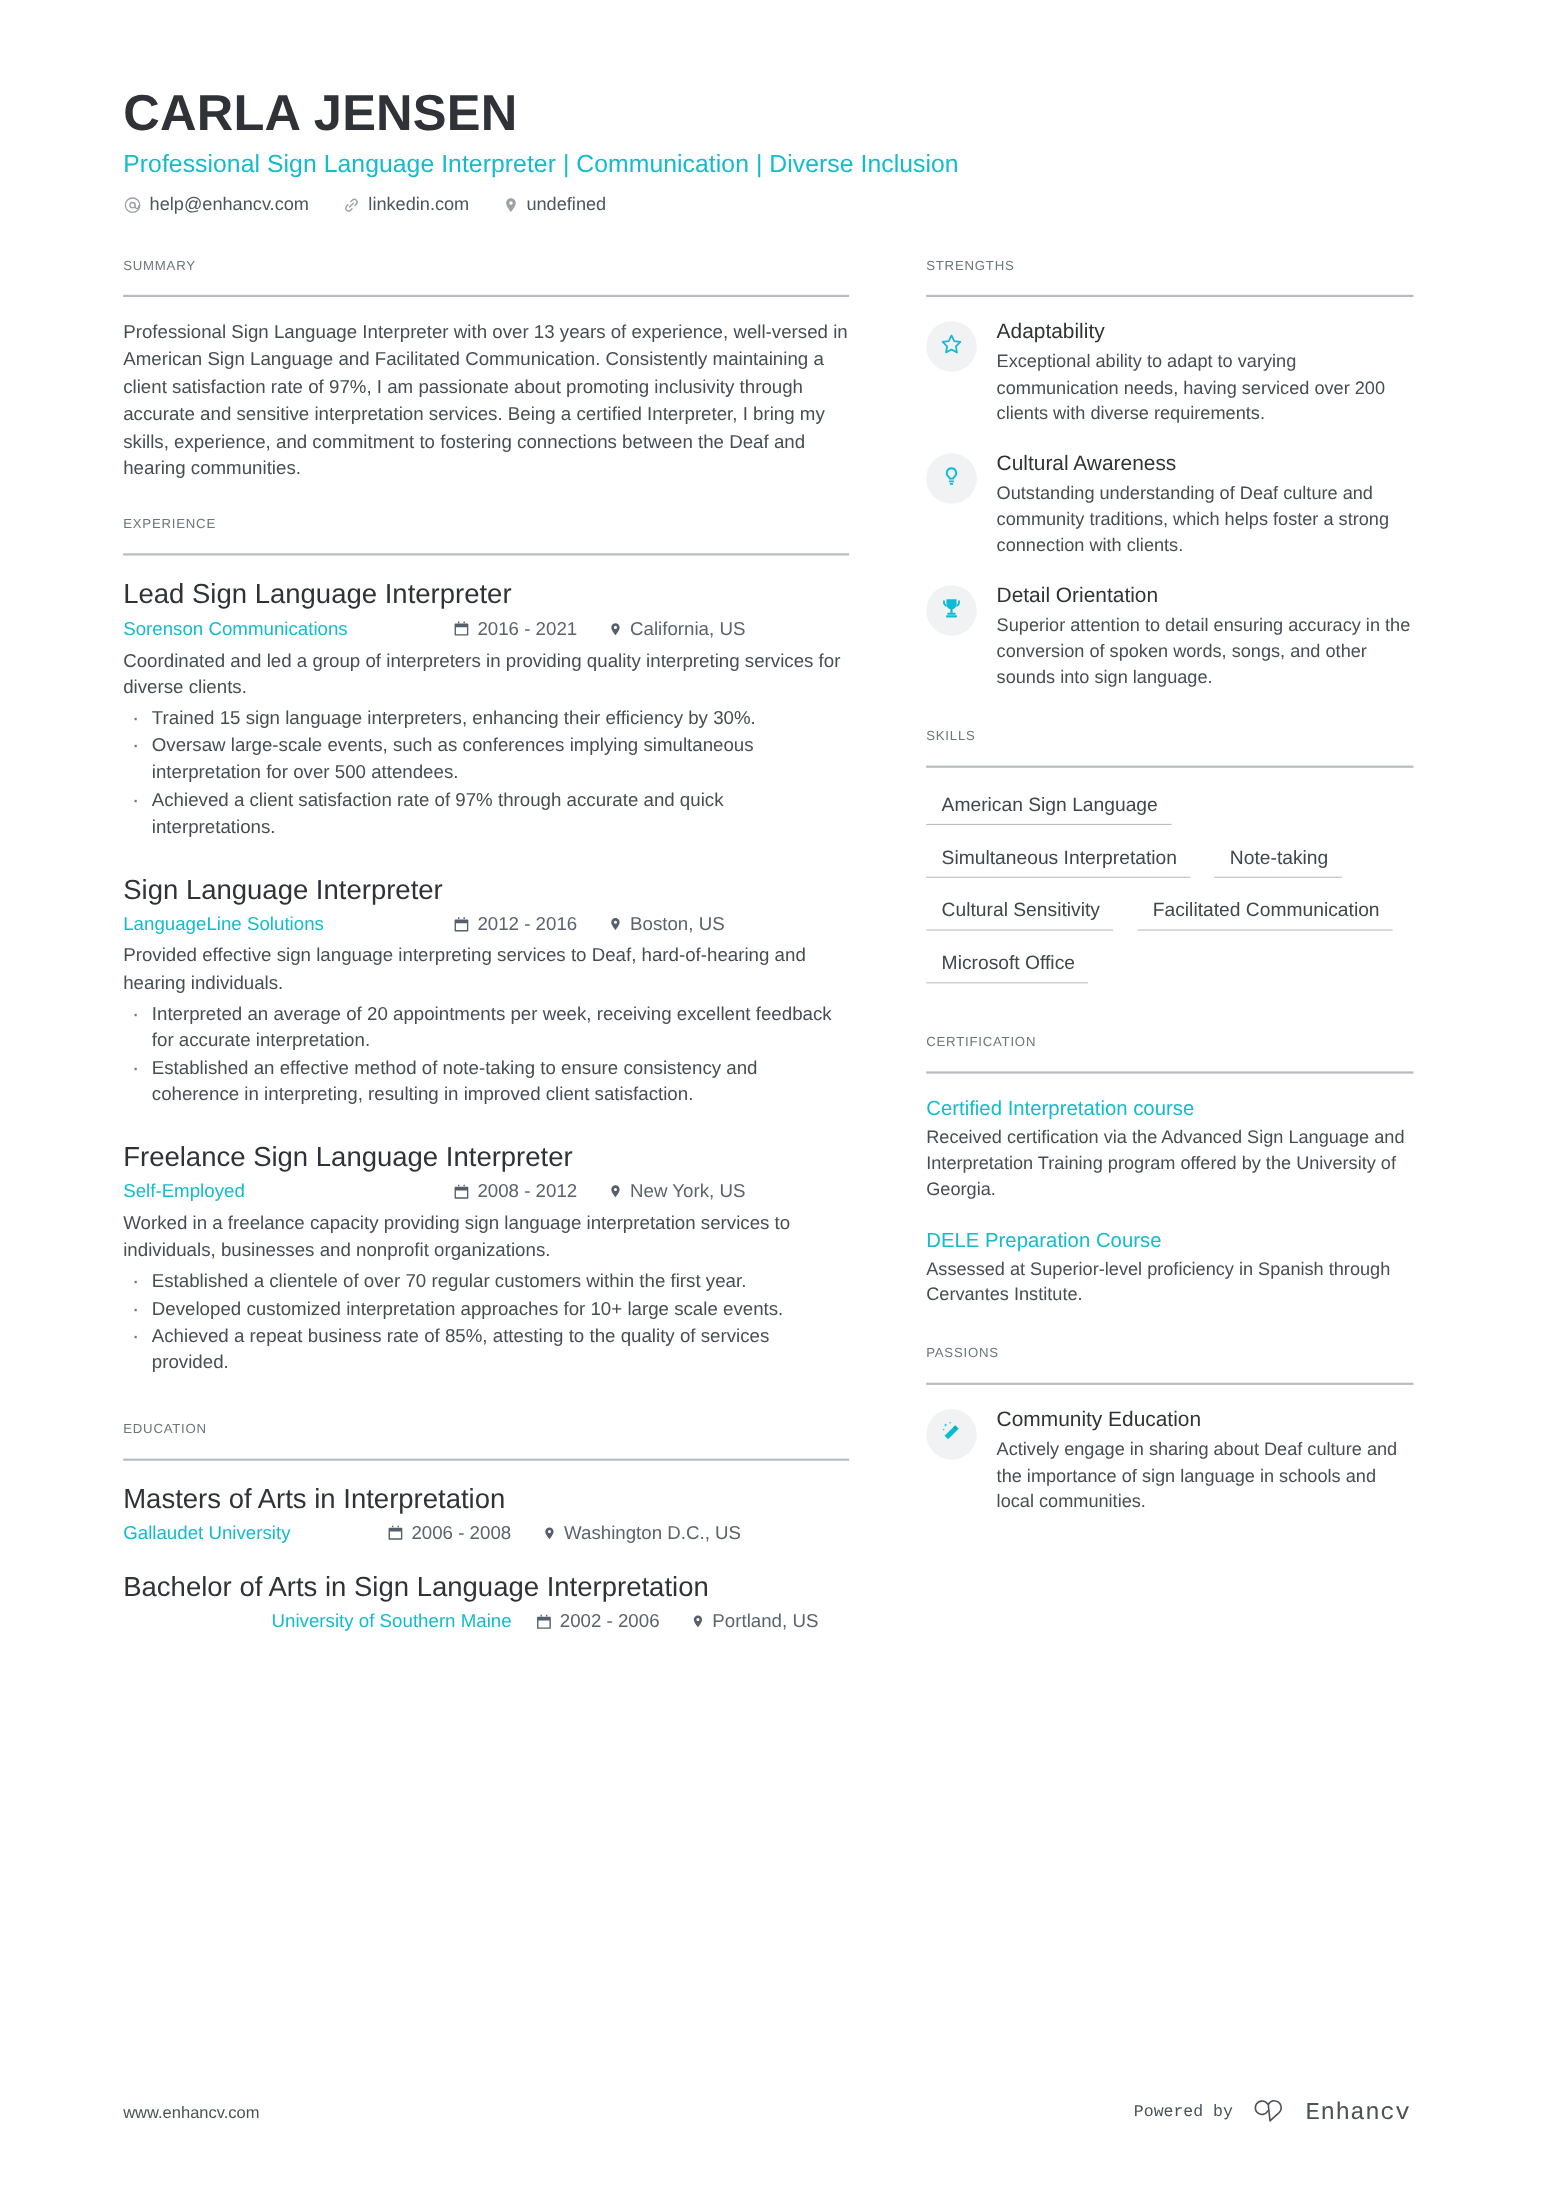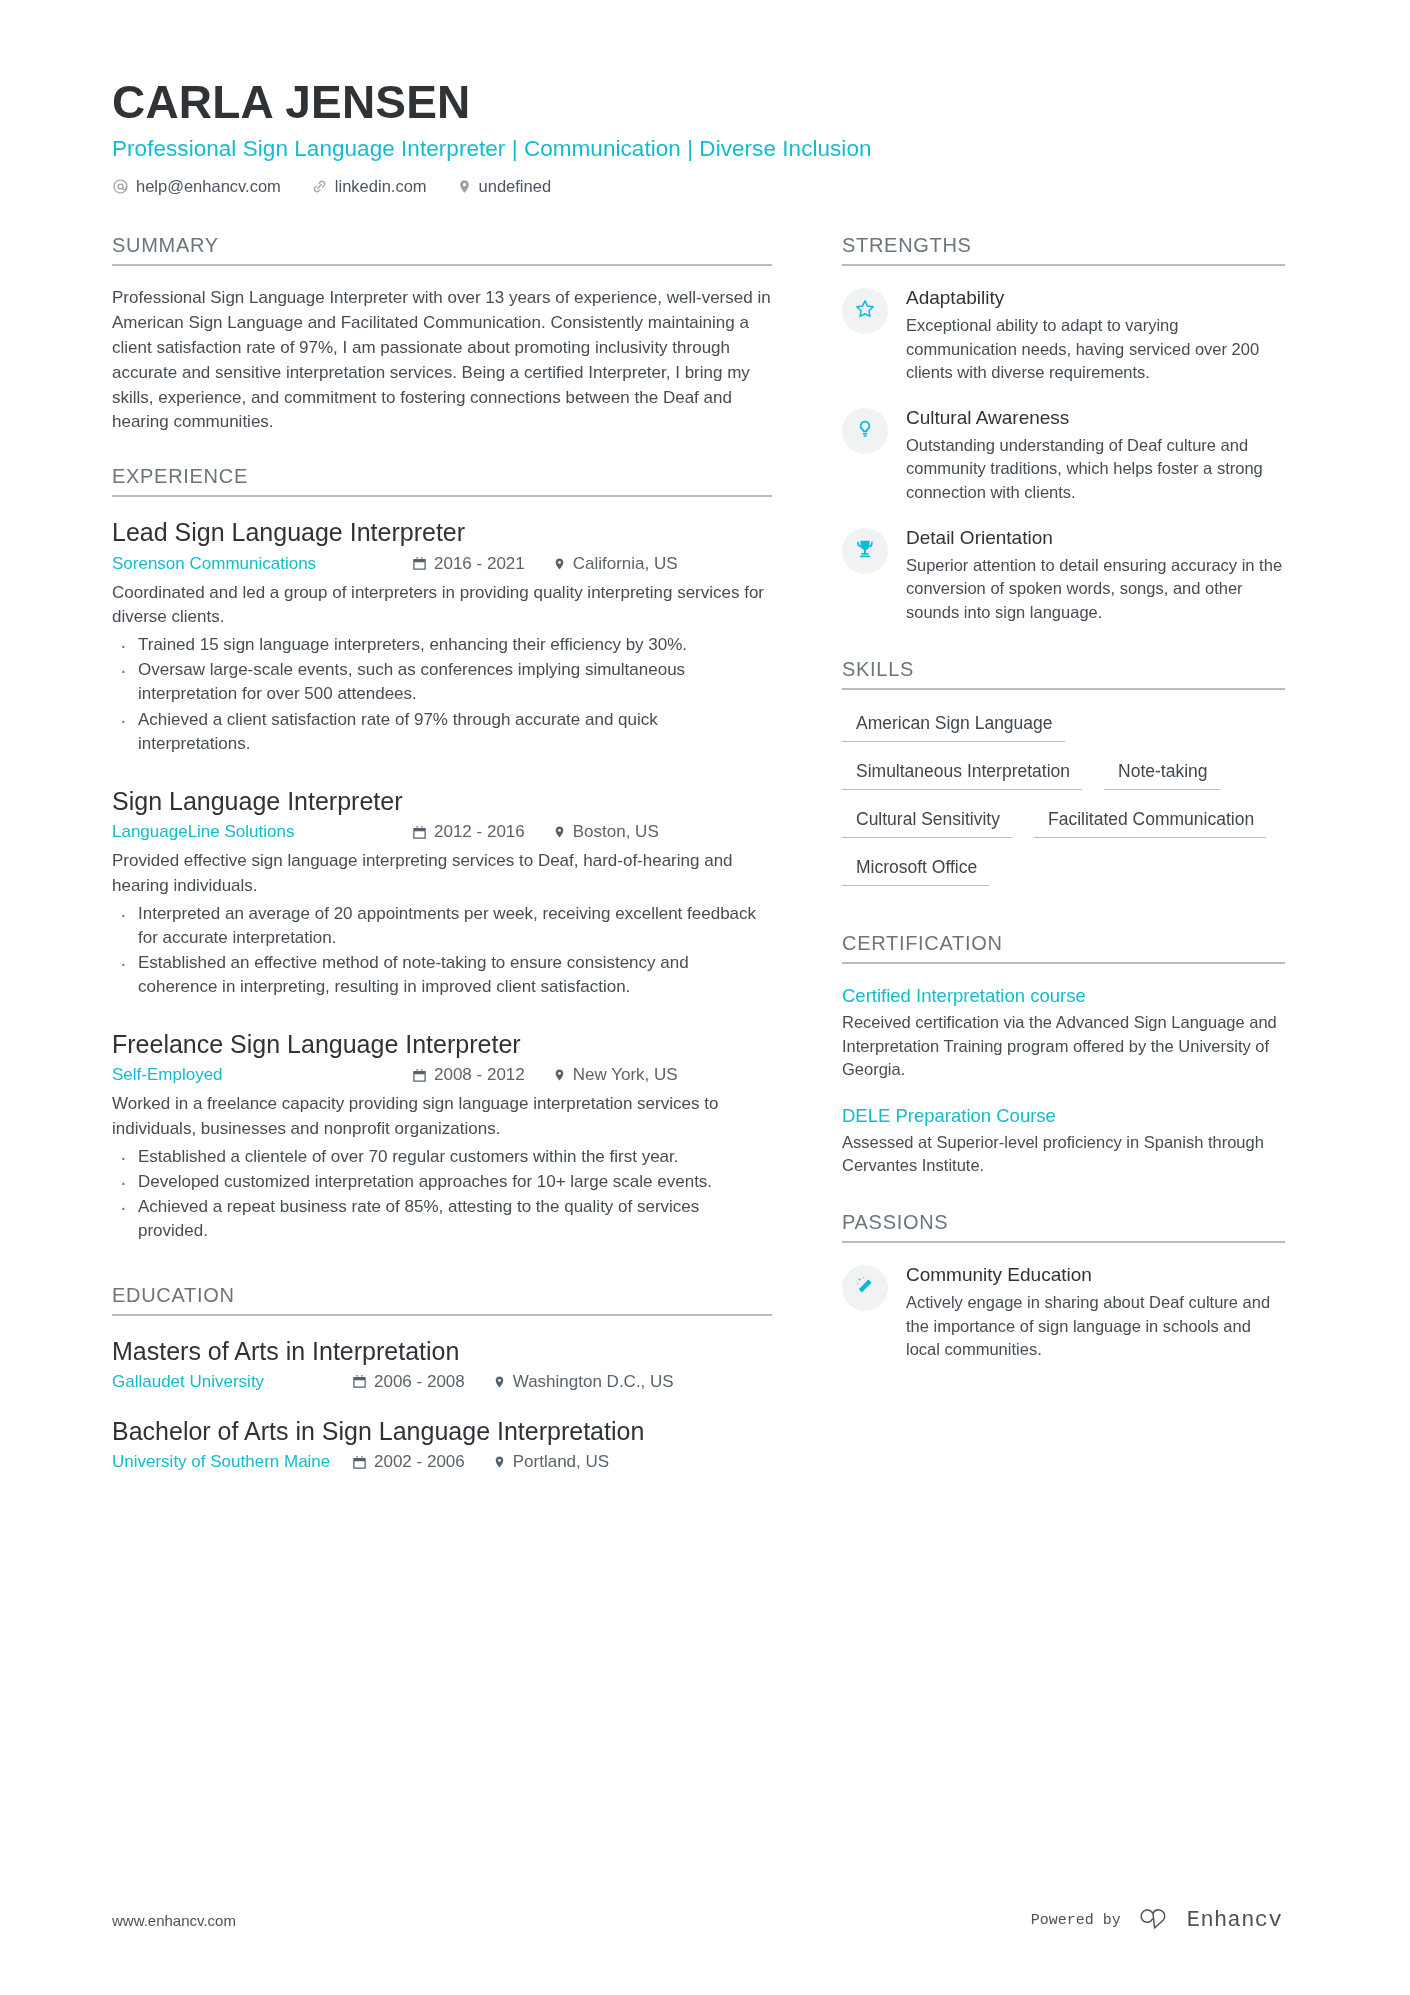--- a/index.html
+++ b/index.html
@@ -48,25 +48,25 @@
   .contact-item svg { display: block; }
 
   
   .columns { display: flex; gap: 70px; align-items: flex-start; }
   .col-left { width: 660px; flex: none; }
   .col-right { width: 443px; flex: none; }
 
   
   .section { margin-bottom: 30px; }
   .sec-title {
-    font-size: 20px;
+    font-size: 12px;
     letter-spacing: 0.7px;
     color: #6c757d;
     font-weight: 400;
-    padding-bottom: 7px;
+    padding-bottom: 20px;
   }
   .sec-rule {
     height: 2px;
     background: #b8bcc0;
     width: 100%;
     margin-bottom: 20px;
   }
 
   
   p.body, .body {
@@ -383,21 +383,21 @@
                   <path d="M12 2c-3.9 0-7 3.1-7 7 0 5.2 7 13 7 13s7-7.8 7-13c0-3.9-3.1-7-7-7zm0 9.6a2.6 2.6 0 1 1 0-5.2 2.6 2.6 0 0 1 0 5.2z"></path>
                 </svg>
               </span>
               <span>Washington D.C., US</span>
             </span>
           </div>
         </div>
 
         <div class="entry">
           <div class="entry-title">Bachelor of Arts in Sign Language Interpretation</div>
-          <div class="entry-meta" style="margin-bottom:0;">
+          <div class="entry-meta" style="margin-bottom:0;justify-content:flex-end;">
             <span class="entry-org edu">University of Southern Maine</span>
             <span class="meta-chip">
               <span>
                 <svg width="15" height="15" viewBox="0 0 24 24" fill="#55606a">
                   <path d="M7 1.5h2V4H7zM15 1.5h2V4h-2z"></path>
                   <path d="M3 4.6h18c.55 0 1 .45 1 1V21c0 .55-.45 1-1 1H3c-.55 0-1-.45-1-1V5.6c0-.55.45-1 1-1zm1 5.4v10h16V10z"></path>
                   <rect x="5.8" y="12" width="2.4" height="2.2" fill="#fff"></rect>
                   <rect x="10.8" y="12" width="2.4" height="2.2" fill="#fff"></rect>
                   <rect x="15.8" y="12" width="2.4" height="2.2" fill="#fff"></rect>
                   <rect x="5.8" y="16" width="2.4" height="2.2" fill="#fff"></rect>

